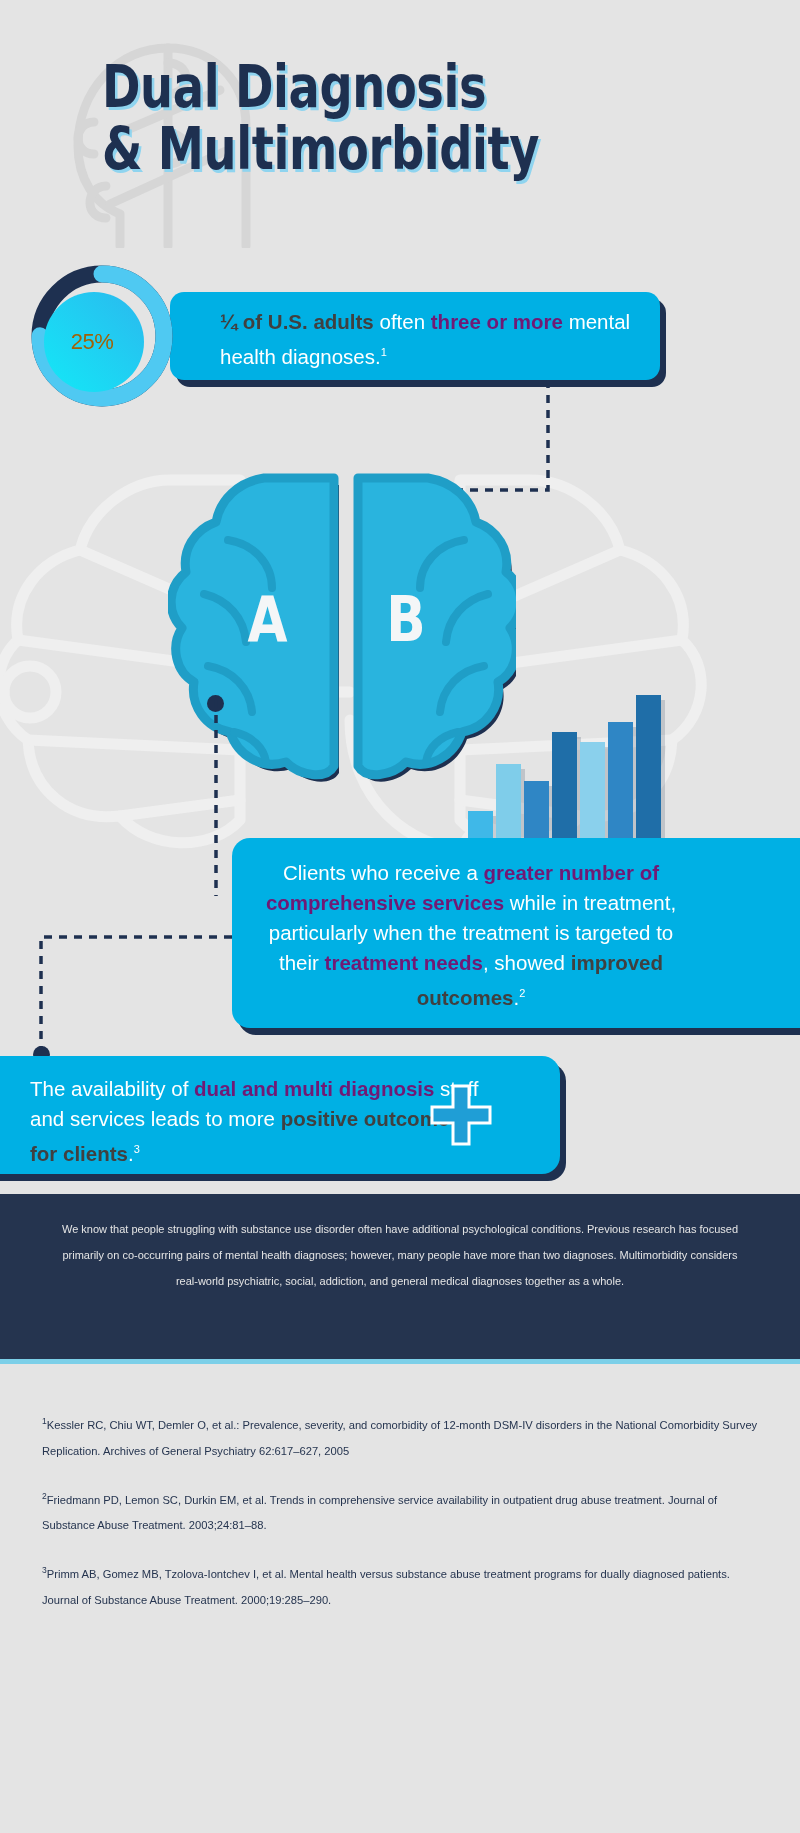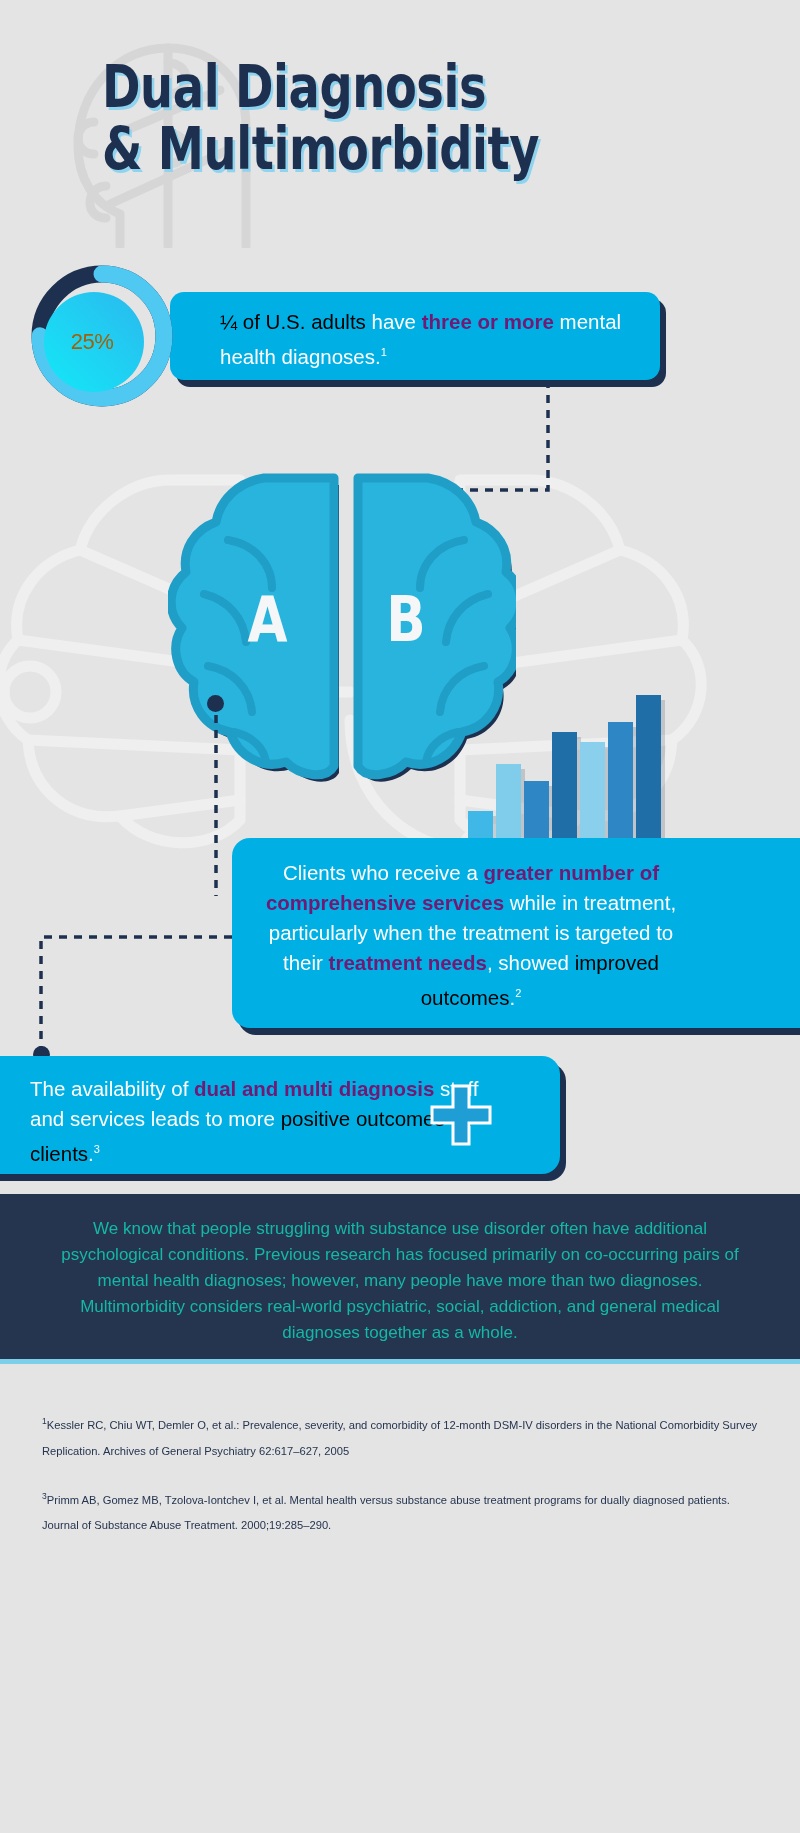--- a/index.html
+++ b/index.html
@@ -33,21 +33,21 @@
 
   
   .card { position: absolute; border-radius: 18px; background: #00b0e4; box-shadow: 6px 7px 0 0 #1e3050; }
   .card .txt {
     color: #ffffff;
     font-size: 20.5px;
     line-height: 30px;
     font-weight: 400;
   }
   .card .txt b { font-weight: 700; color: #701a75; }
-  .hl { color: #000000; font-weight: 400; }
+  .hl { color: #404040; font-weight: 700; }
   sup.ref { font-size: 11px; vertical-align: super; font-weight: 400; }
 
   
   #card1 { left: 170px; top: 292px; width: 490px; height: 88px; border-radius: 14px; }
   #card1 .txt { padding: 15px 18px 0 50px; text-align: left; }
 
   .donut { position: absolute; left: 28px; top: 262px; width: 148px; height: 148px; }
   .donut-pct {
     position: absolute; left: 0; top: 0; width: 148px; height: 148px;
     display: flex; align-items: center; justify-content: center;
@@ -78,21 +78,21 @@
   #card3 .txt { padding: 18px 70px 0 70px; text-align: left; }
   .plus-icon { position: absolute; right: 68px; top: 28px; width: 62px; height: 62px; }
 
   
   .dash { position: absolute; pointer-events: none; }
   .dot { position: absolute; width: 17px; height: 17px; border-radius: 50%; background: #1e3050; }
 
   
   .summary { position: absolute; left: 0; top: 1194px; width: 800px; height: 165px; background: #25344f; }
   .summary p {
-    color: #14b8a6; font-size: 17px; line-height: 26px; text-align: center;
+    color: #e5e5e5; font-size: 11px; line-height: 26px; text-align: center;
     padding: 22px 60px 0 60px;
   }
   .rule { position: absolute; left: 0; top: 1359px; width: 800px; height: 5px; background: #7ccfe8; }
 
   
   .notes { position: absolute; left: 0; top: 1380px; width: 800px; padding: 28px 42px 0 42px; }
   .note { color: #25344f; font-size: 11.2px; line-height: 26px; margin-bottom: 19px; }
   .note sup { font-size: 8.5px; }
 </style>
 </head>
@@ -129,21 +129,21 @@
   </svg>
 
   <div class="title-wrap">
     <div class="title-line">Dual Diagnosis</div>
     <div class="title-line">&amp; Multimorbidity</div>
   </div>
 
   <div class="card" id="card1">
     <div class="txt">
       <span class="hl">¼ of U.S. adults</span>
-      <span> have </span><b>three or more</b><span> mental health diagnoses.</span><sup class="ref">1</sup>
+      <span> often </span><b>three or more</b><span> mental health diagnoses.</span><sup class="ref">1</sup>
     </div>
   </div>
 
   <svg class="donut" viewBox="0 0 148 148">
     <circle cx="74" cy="74" r="62" fill="none" stroke="#1e3050" stroke-width="17"></circle>
     <circle cx="74" cy="74" r="62" fill="none" stroke="#4fc9f2" stroke-width="17" stroke-linecap="round" stroke-dasharray="292 390" stroke-dashoffset="0" transform="rotate(-90 74 74)"></circle>
     <defs>
       <linearGradient id="gradBall" x1="0" y1="1" x2="1" y2="0">
         <stop offset="0%" stop-color="#13e8f7"></stop>
         <stop offset="100%" stop-color="#2bb9ee"></stop>
@@ -238,16 +238,17 @@
     </svg>
   </div>
 
   <div class="summary">
     <p>We know that people struggling with substance use disorder often have additional psychological conditions. Previous research has focused primarily on co-occurring pairs of mental health diagnoses; however, many people have more than two diagnoses. Multimorbidity considers real-world psychiatric, social, addiction, and general medical diagnoses together as a whole.</p>
   </div>
   <div class="rule"></div>
 
   <div class="notes">
     <div class="note"><sup>1</sup><span>Kessler RC, Chiu WT, Demler O, et al.: Prevalence, severity, and comorbidity of 12-month DSM-IV disorders in the National Comorbidity Survey Replication. Archives of General Psychiatry 62:617–627, 2005</span></div>
+    <div class="note"><sup>2</sup><span>Friedmann PD, Lemon SC, Durkin EM, et al. Trends in comprehensive service availability in outpatient drug abuse treatment. Journal of Substance Abuse Treatment. 2003;24:81–88.</span></div>
     <div class="note"><sup>3</sup><span>Primm AB, Gomez MB, Tzolova-Iontchev I, et al. Mental health versus substance abuse treatment programs for dually diagnosed patients. Journal of Substance Abuse Treatment. 2000;19:285–290.</span></div>
   </div>
 
 </div>
 
 </body></html>

